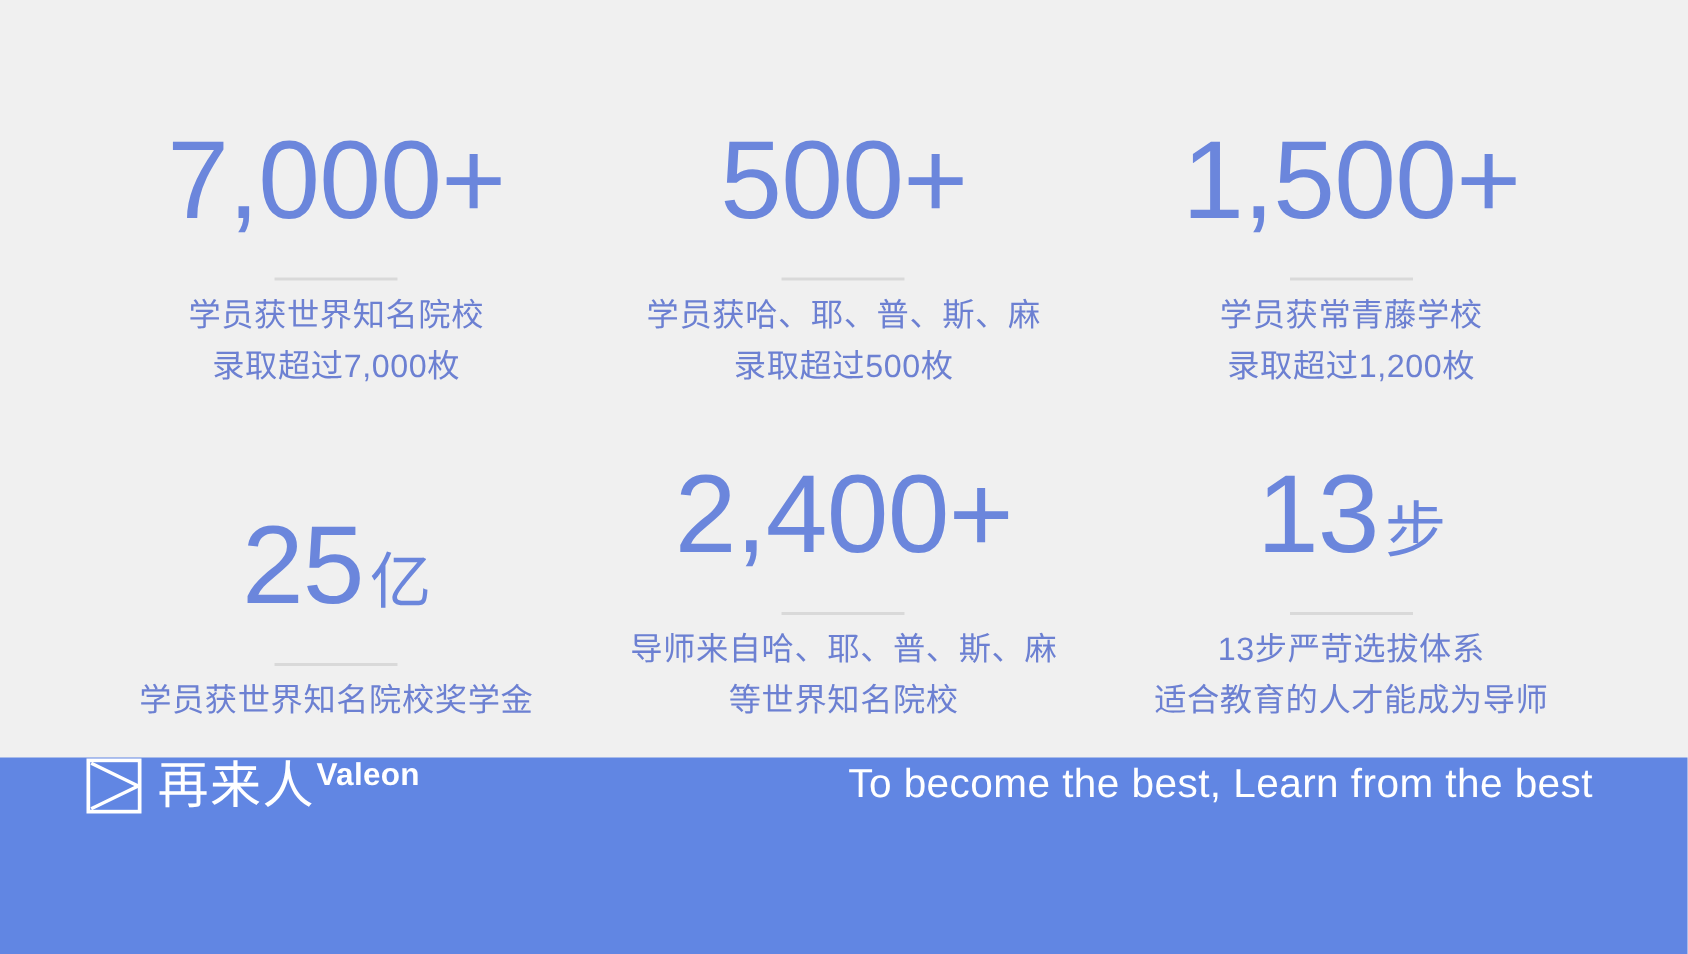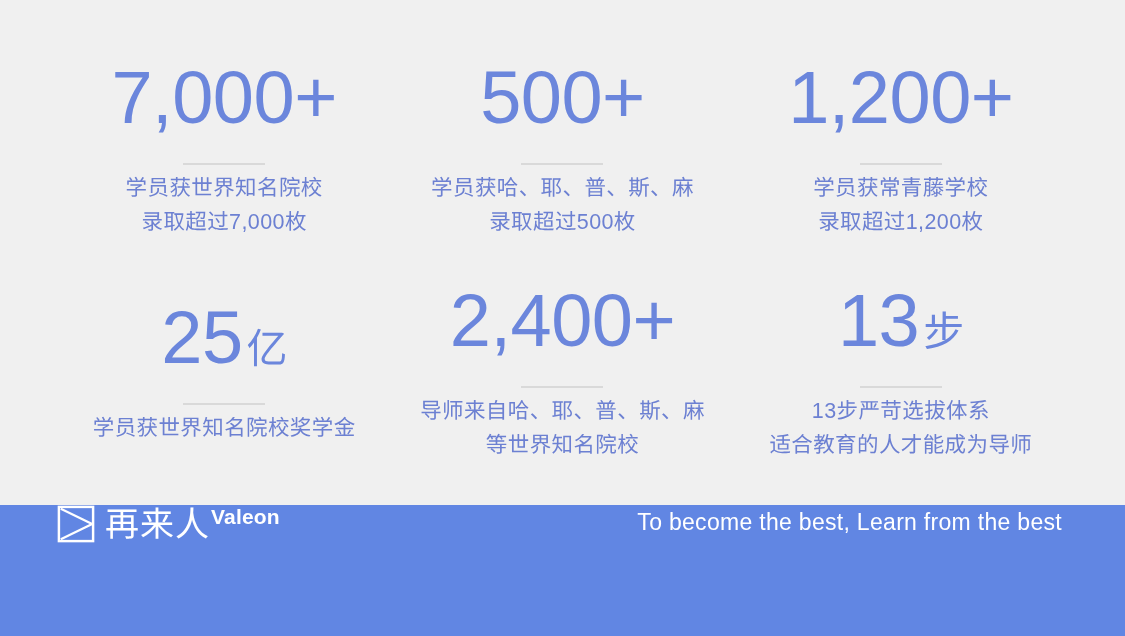--- a/index.html
+++ b/index.html
@@ -46,21 +46,21 @@
     grid-template-columns: 1fr 1fr 1fr;
     grid-template-rows: 223px 223px;
     column-gap: 0px;
     row-gap: 0px;
   }
 
   .stat-card {
     display: flex;
     flex-direction: column;
     align-items: center;
-    justify-content: center;
+    justify-content: flex-end;
     text-align: center;
   }
 
   .stat-value {
     font-family: "Liberation Sans", "DejaVu Sans", sans-serif;
     font-size: 74px;
     line-height: 1.0;
     font-weight: 400;
     color: #6b86dc;
     letter-spacing: -0.5px;
@@ -153,21 +153,21 @@
     line-height: 20px;
     font-weight: 700;
     color: #ffffff;
     margin-left: 1px;
     margin-top: 2px;
     letter-spacing: 0.2px;
   }
 
   .tagline {
     color: #ffffff;
-    font-size: 23px;
+    font-size: 27px;
     line-height: 34px;
     font-weight: 400;
     letter-spacing: 0.3px;
     white-space: nowrap;
   }
 </style>
 </head>
 <body>
 
 <div class="page">
@@ -192,21 +192,21 @@
         </div>
         <div class="stat-rule"></div>
         <div class="stat-desc">
           <span class="line">学员获哈、耶、普、斯、麻</span>
           <span class="line">录取超过500枚</span>
         </div>
       </div>
 
       <div class="stat-card">
         <div class="stat-value">
-          <span class="num">1,200+</span>
+          <span class="num">1,500+</span>
         </div>
         <div class="stat-rule"></div>
         <div class="stat-desc">
           <span class="line">学员获常青藤学校</span>
           <span class="line">录取超过1,200枚</span>
         </div>
       </div>
 
       <div class="stat-card">
         <div class="stat-value">

